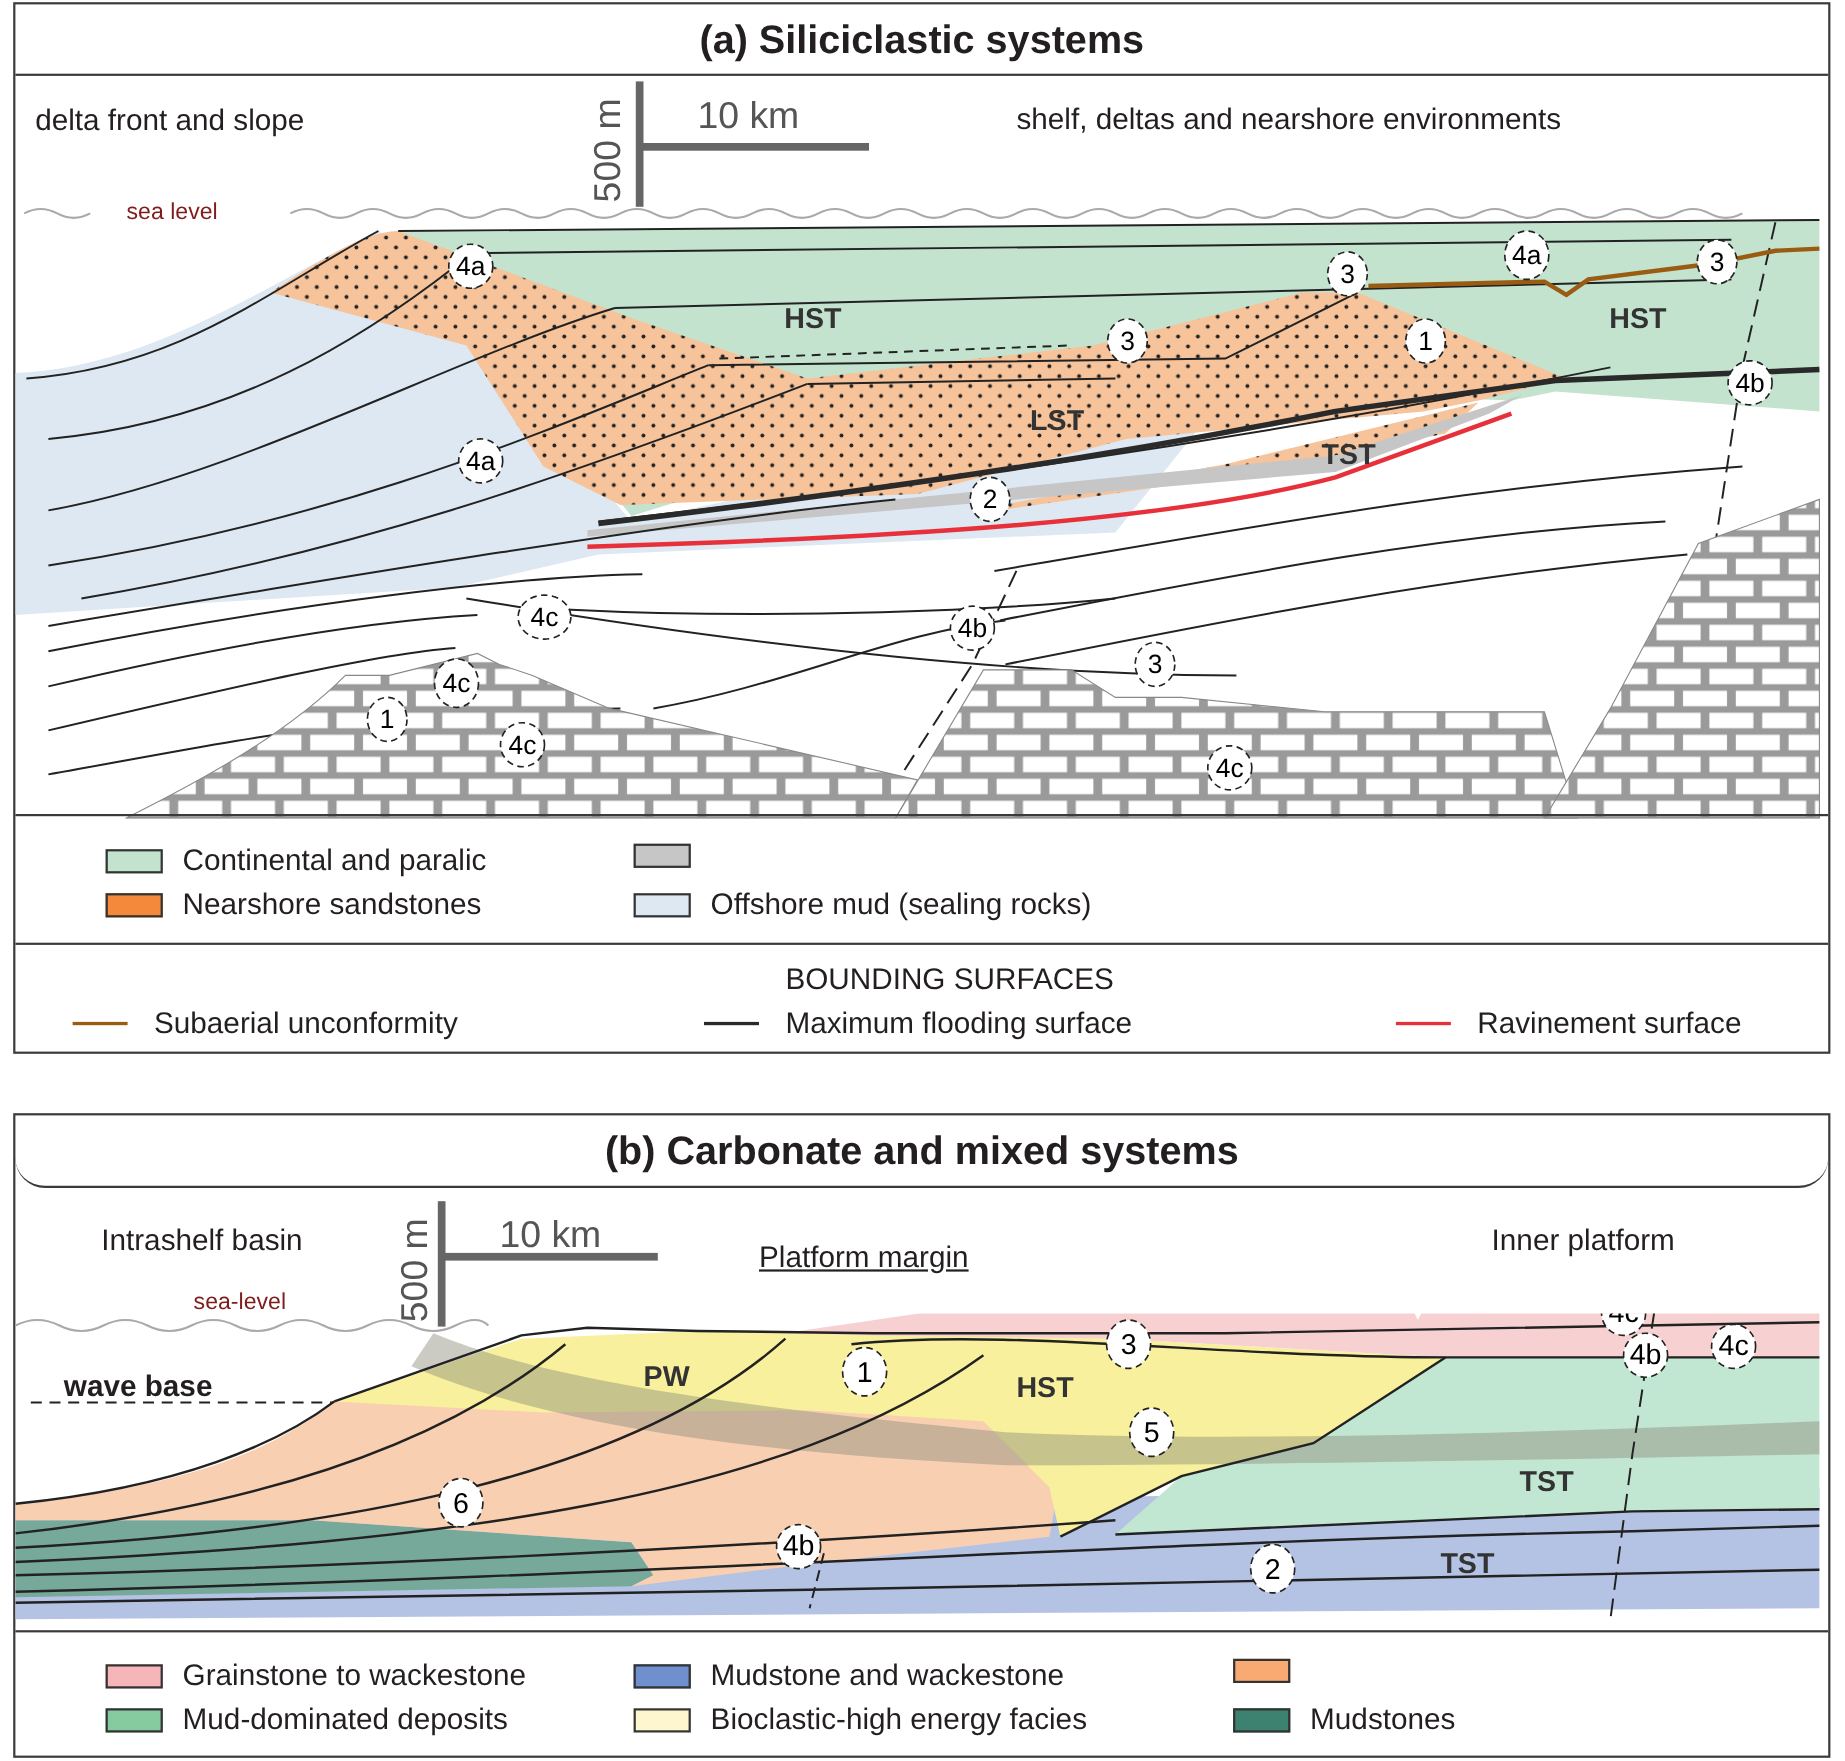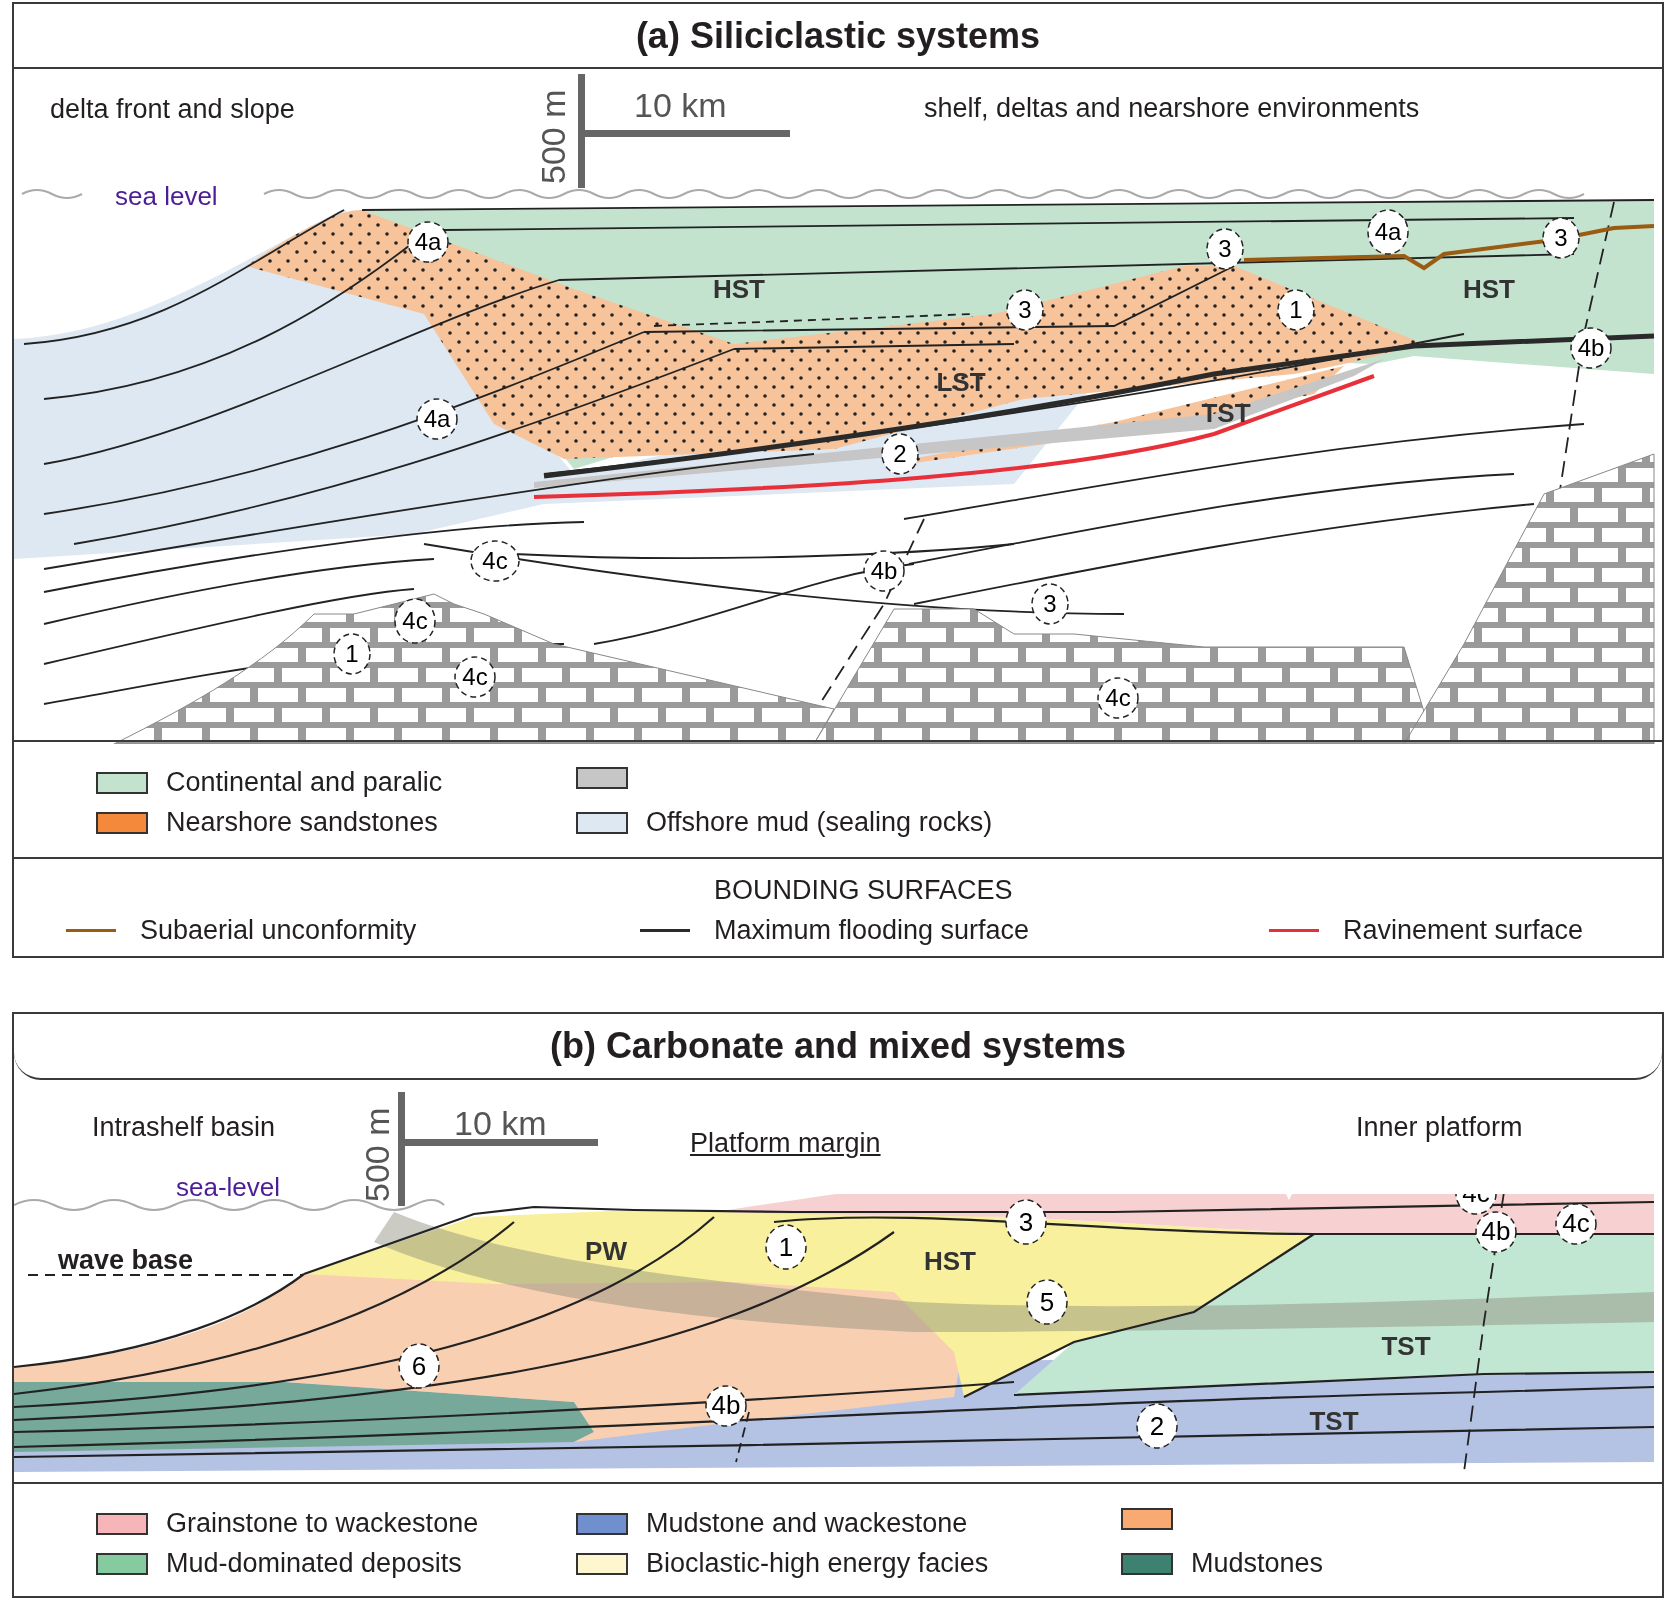--- a/index.html
+++ b/index.html
@@ -8,36 +8,36 @@
   #panel-a{top:2px;height:956px;}
   #panel-b{top:1012px;height:586px;}
   .title-bar{position:absolute;left:0;right:0;top:0;border-bottom:2px solid #3a3a3a;display:flex;align-items:center;justify-content:center;font-weight:bold;font-size:36px;}
   #panel-a .title-bar{height:63px;}
   #panel-b .title-bar{height:64px;border-radius:27px;}
   .env{position:absolute;font-size:27px;white-space:nowrap;}
   .scale-v{position:absolute;width:7px;background:#666;}
   .scale-h{position:absolute;height:7px;background:#666;}
   .scale-v-label{position:absolute;font-size:34px;color:#555;transform:rotate(-90deg);transform-origin:left top;white-space:nowrap;}
   .scale-h-label{position:absolute;font-size:34px;color:#555;white-space:nowrap;}
-  .sea-label{position:absolute;font-size:26px;color:#4c1d95;white-space:nowrap;}
+  .sea-label{position:absolute;font-size:21px;color:#7f1d1d;white-space:nowrap;}
   svg.section{position:absolute;left:0;}
   .leg-row{position:absolute;display:flex;align-items:center;font-size:27px;white-space:nowrap;}
   .swatch{width:52px;height:22px;border:2px solid #333;margin-right:18px;box-sizing:border-box;}
   .line-swatch{width:50px;height:3px;margin-right:24px;}
   .divider{position:absolute;left:0;right:0;height:2px;background:#3a3a3a;}
   .heading{position:absolute;font-size:27px;white-space:nowrap;}
   .mk text{font-family:"Liberation Sans",sans-serif;}
 </style>
 </head>
 <body>
 
 <div class="panel" id="panel-a">
   <div class="title-bar">(a) Siliciclastic systems</div>
 
-  <div class="env" style="left:36px;top:90px;">delta front and slope</div>
+  <div class="env" style="left:18px;top:90px;">delta front and slope</div>
   <div class="env" style="left:910px;top:89px;">shelf, deltas and nearshore environments</div>
 
   <div class="scale-v" style="left:564px;top:70px;height:114px;"></div>
   <div class="scale-h" style="left:568px;top:126px;width:208px;"></div>
   <div class="scale-v-label" style="left:520px;top:180px;">500 m</div>
   <div class="scale-h-label" style="left:620px;top:82px;">10 km</div>
   <div class="sea-label" style="left:93px;top:177px;background:#fff;padding:0 8px;">sea level</div>
 
   <svg class="section" style="top:180px;" width="1650" height="560" viewBox="0 180 1650 560">
     <defs>

